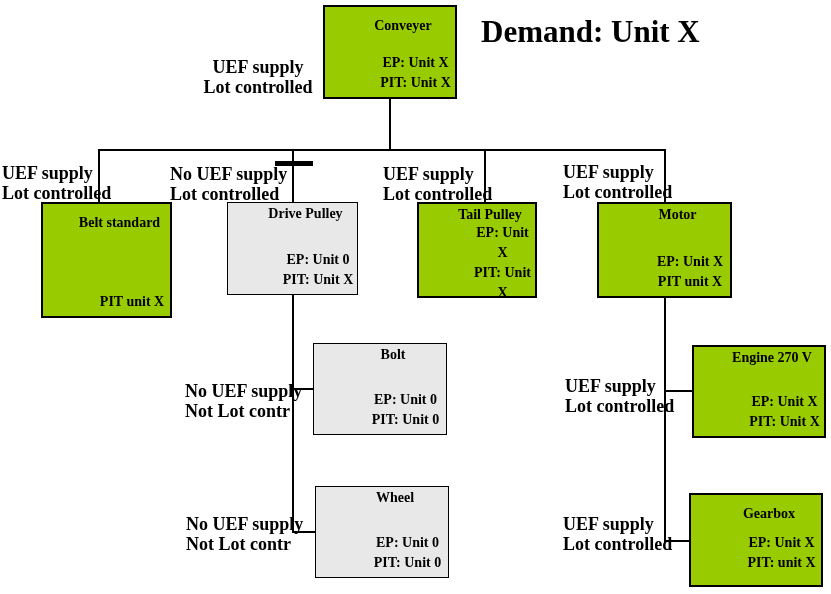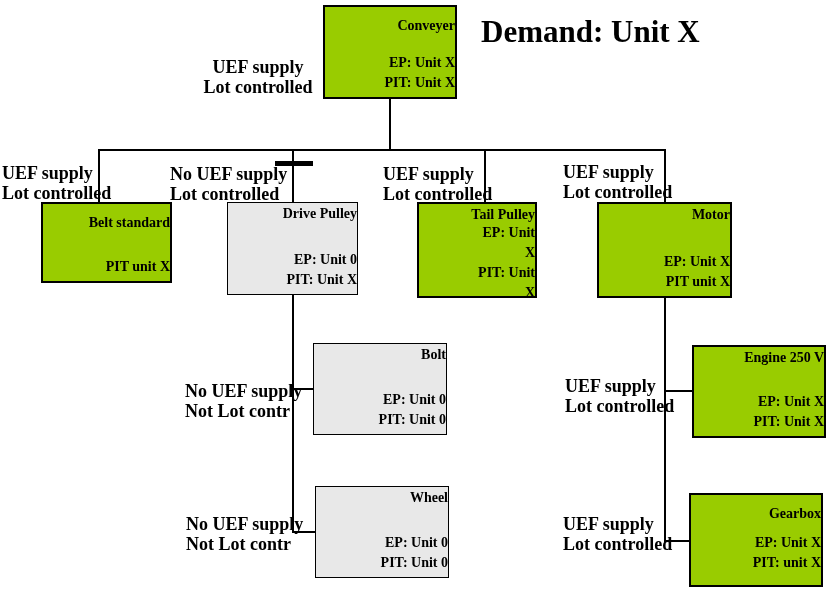--- a/index.html
+++ b/index.html
@@ -7,21 +7,21 @@
     position:relative;width:831px;height:594px;background:#fff;overflow:hidden;
     font-family:"Liberation Serif",serif;font-weight:bold;color:#000;
   }
   .page-title{
     position:absolute;left:481px;top:14px;font-size:31px;font-weight:bold;
     letter-spacing:0px;white-space:nowrap;
   }
   .node{
     position:absolute;box-sizing:border-box;border:2px solid var(--line,#000);
     display:flex;flex-direction:column;justify-content:space-between;
-    text-align:right;font-size:14px;line-height:20px;padding-left:26px;
+    text-align:center;font-size:14px;line-height:20px;padding-left:26px;
   }
   .node.green{background:var(--green,#99CC00);}
   .node.gray{background:var(--gray,#E8E8E8);border-width:1.5px;}
   .ntitle{padding-top:3px;line-height:16px;}
   .node.deep-title .ntitle{padding-top:11px;}
   .nvals{padding-bottom:4px;margin-left:25px;}
   .lbl{position:absolute;font-size:18px;line-height:20px;white-space:nowrap;}
   .lbl.center{text-align:center;}
   .ln{position:absolute;background:var(--line,#000);}
 </style>
@@ -84,21 +84,21 @@
   </div>
 
   <div class="node green deep-title" style="left:323px;top:5px;width:134px;height:94px">
     <div class="ntitle">Conveyer</div>
     <div class="nvals">
       <div>EP: Unit X</div>
       <div>PIT: Unit X</div>
     </div>
   </div>
 
-  <div class="node green deep-title" style="left:41px;top:202px;width:131px;height:81px">
+  <div class="node green deep-title" style="left:41px;top:202px;width:131px;height:116px">
     <div class="ntitle">Belt standard</div>
     <div class="nvals">
       <div>PIT unit X</div>
     </div>
   </div>
 
   <div class="node gray" style="left:227px;top:202px;width:131px;height:93px">
     <div class="ntitle">Drive Pulley</div>
     <div class="nvals">
       <div>EP: Unit 0</div>
@@ -132,21 +132,21 @@
 
   <div class="node gray" style="left:315px;top:486px;width:134px;height:92px">
     <div class="ntitle">Wheel</div>
     <div class="nvals">
       <div>EP: Unit 0</div>
       <div>PIT: Unit 0</div>
     </div>
   </div>
 
   <div class="node green" style="left:692px;top:345px;width:134px;height:93px">
-    <div class="ntitle">Engine 250 V</div>
+    <div class="ntitle">Engine 270 V</div>
     <div class="nvals">
       <div>EP: Unit X</div>
       <div>PIT: Unit X</div>
     </div>
   </div>
 
   <div class="node green deep-title" style="left:689px;top:493px;width:134px;height:94px">
     <div class="ntitle">Gearbox</div>
     <div class="nvals" style="padding-bottom:12px">
       <div>EP: Unit X</div>

